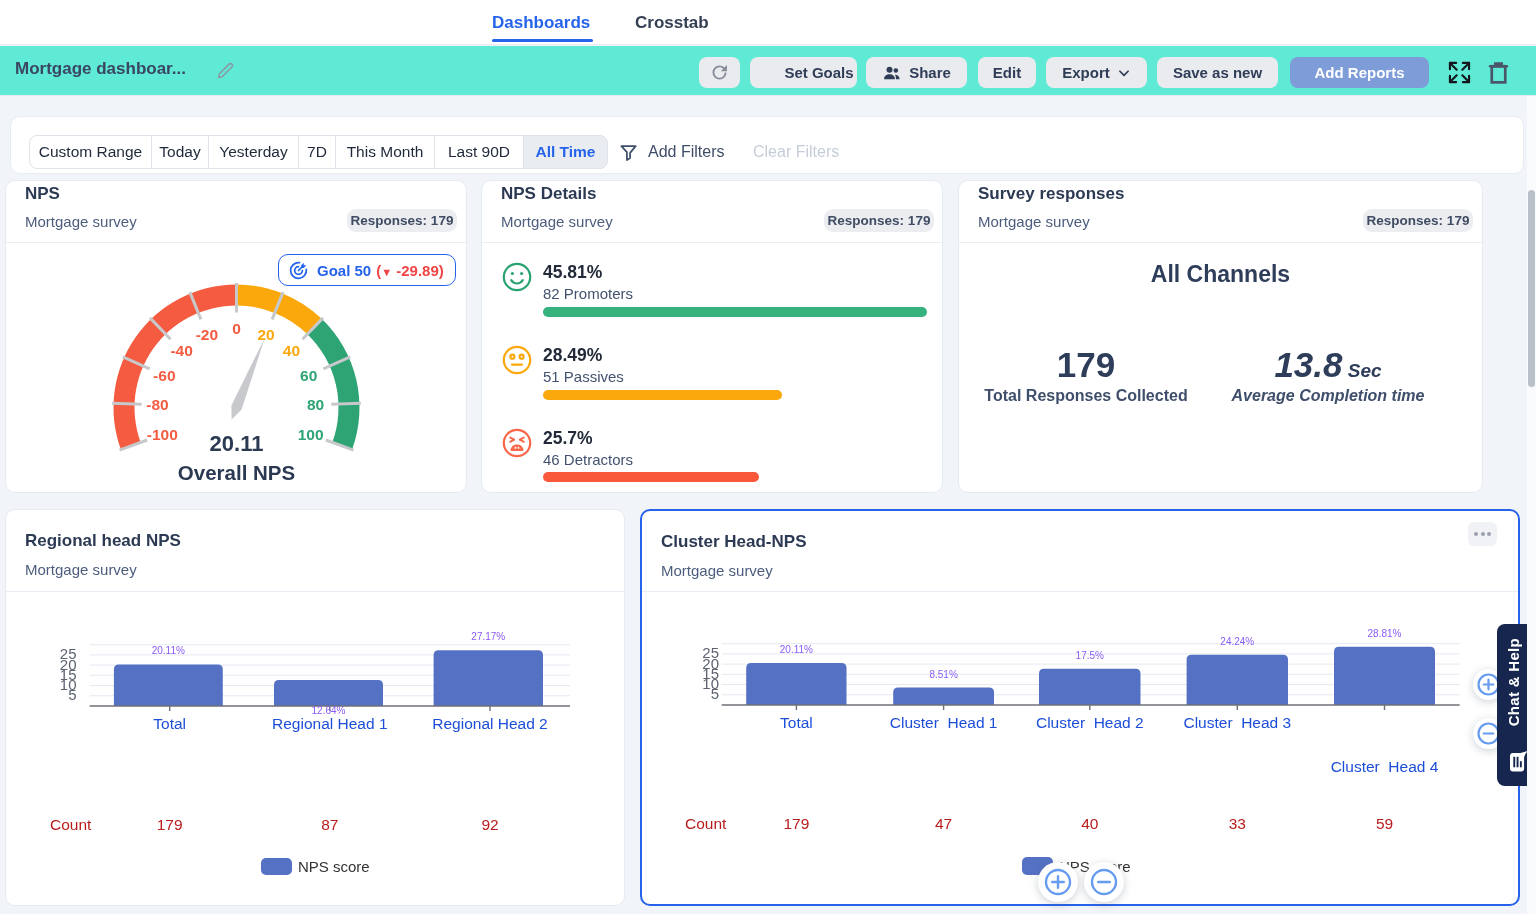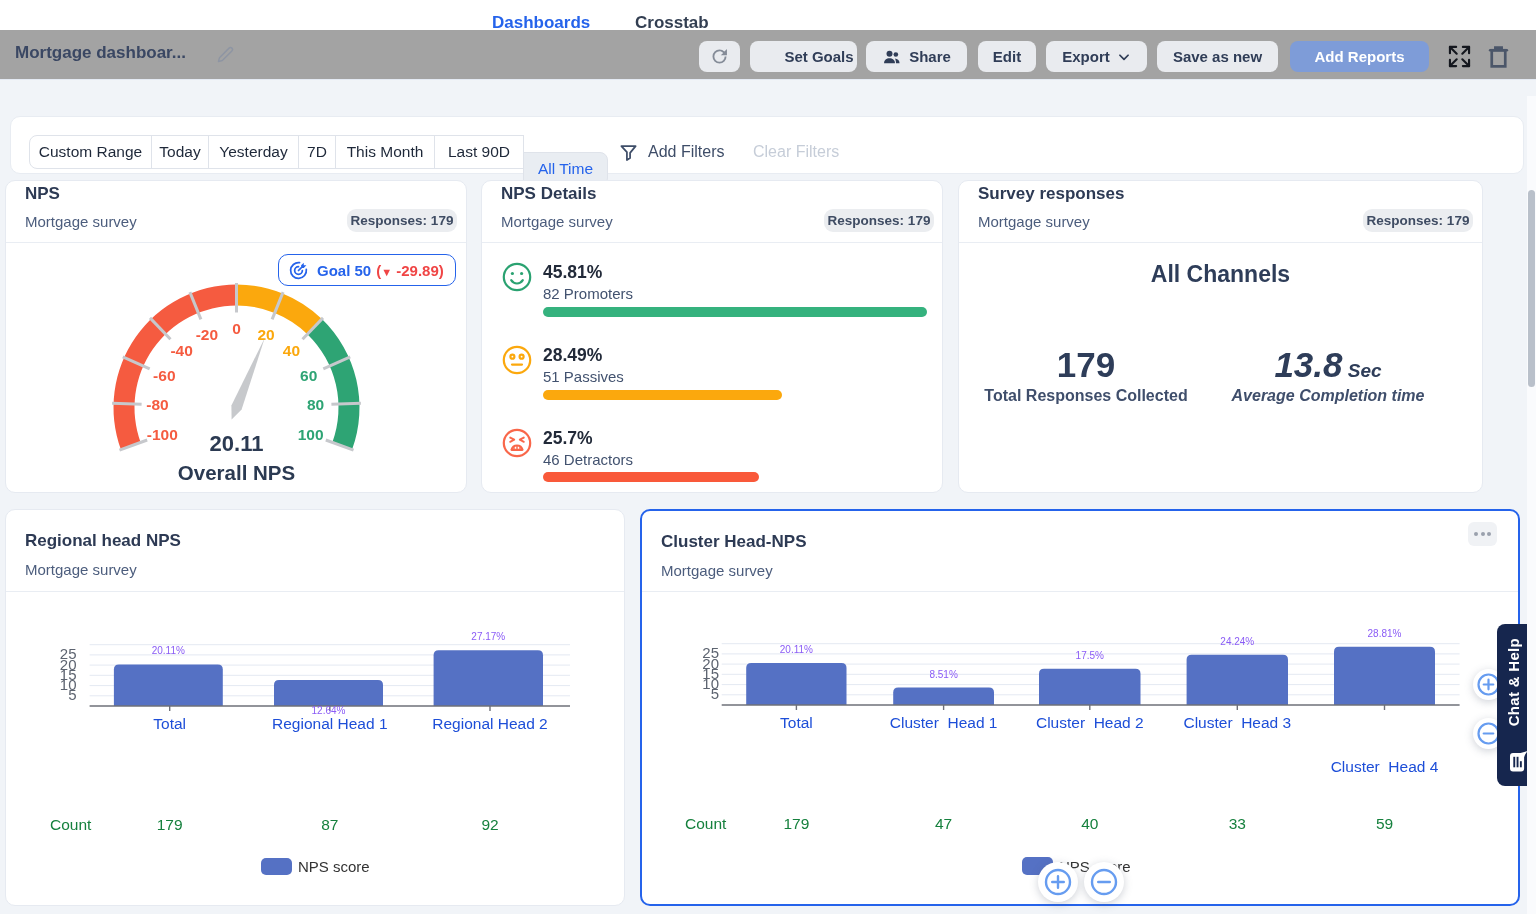--- a/index.html
+++ b/index.html
@@ -7,45 +7,45 @@
 body { font-family:"Liberation Sans", sans-serif; background:#f1f4f8; }
 #app { position:relative; width:1536px; height:914px; overflow:hidden; }
 
 
 #tabbar { position:absolute; left:0; top:0; width:1536px; height:45px; background:#fff; border-bottom:1px solid #e9ebf0; }
 .tab { position:absolute; font-size:17px; font-weight:700; }
 #tab1 { left:492px; top:13px; color:#2563eb; }
 #tab1u { position:absolute; left:492px; top:39px; width:101px; height:3px; background:#2563eb; border-radius:2px; }
 #tab2 { left:635px; top:13px; color:#333f52; }
 
-#toolbar { position:absolute; left:0; top:30px; width:1536px; height:50px; background:#a3a3a3; border-bottom:1px solid #e4eaf3; }
+#toolbar { position:absolute; left:0; top:46px; width:1536px; height:50px; background:#5eead4; border-bottom:1px solid #e4eaf3; }
 #title { position:absolute; left:15px; top:13px; font-size:17px; font-weight:700; color:#3a4763; }
 .btn { position:absolute; top:11px; height:31px; background:#e9ebef; border-radius:8px; font-size:15px; font-weight:700; color:#303d57; display:flex; align-items:center; justify-content:center; gap:7px; }
 .btn.blue { background:#7e9cd8; color:#fff; font-weight:600; }
 
 
 #filterbar { position:absolute; left:10px; top:116px; width:1514px; height:58px; background:#fff; border:1px solid #e8ecf2; border-radius:10px; }
 .seg { position:absolute; top:18px; height:34px; background:#fff; border:1px solid #dfe3ea; display:flex; align-items:center; justify-content:center; font-size:15.5px; color:#1e2839; }
-.seg.active { background:#e9edf2; color:#2563eb; font-weight:400; border-color:#dfe3ea;margin-top:17px; }
+.seg.active { background:#e9edf2; color:#2563eb; font-weight:700; border-color:#dfe3ea; }
 
 
 .card { position:absolute; background:#fff; border:1px solid #e6eaf1; border-radius:10px; }
 .ctitle { position:absolute; left:19px; font-size:17px; font-weight:700; color:#2d3a54; }
 .csub { position:absolute; left:19px; font-size:15px; color:#4c5d7d; }
 .badge { position:absolute; height:23px; background:#ebedf0; border-radius:9px; font-size:13.5px; font-weight:700; color:#3f4c63; display:flex; align-items:center; justify-content:center; }
 .divider { position:absolute; left:0; width:100%; height:1px; background:#e9edf3; }
 
 
 .pct { position:absolute; font-size:17.5px; font-weight:700; color:#222a39; }
 .plabel { position:absolute; font-size:15px; color:#42526f; }
 .pbar { position:absolute; height:10px; border-radius:5px; }
 
 
 .xlab { position:absolute; font-size:15.5px; color:#1d4ed8; transform:translateX(-50%); white-space:pre; }
-.cnt { position:absolute; font-size:15.5px; color:#15803d; transform:translateX(-50%); }
+.cnt { position:absolute; font-size:15.5px; color:#b91c1c; transform:translateX(-50%); }
 .vlab { position:absolute; font-size:10px; color:#8b5cf6; transform:translateX(-50%); }
 .leg { position:absolute; font-size:15px; color:#333; }
 
 
 .zbtn { position:absolute; width:38px; height:38px; background:#fff; border-radius:50%; box-shadow:0 2px 8px rgba(80,90,110,.28); }
 
 #chathelp { position:absolute; left:1497px; top:624px; width:39px; height:162px; background:#16264e; border-radius:8px 0 0 8px; z-index:30; }
 #chattext { position:absolute; left:8px; top:14px; color:#fff; font-size:15px; font-weight:600; writing-mode:vertical-rl; transform:rotate(180deg); white-space:nowrap; letter-spacing:.3px; }
 #scrollthumb { position:absolute; left:1528px; top:190px; width:7px; height:197px; background:#b9c0ca; border-radius:4px; z-index:40; }
 </style>

